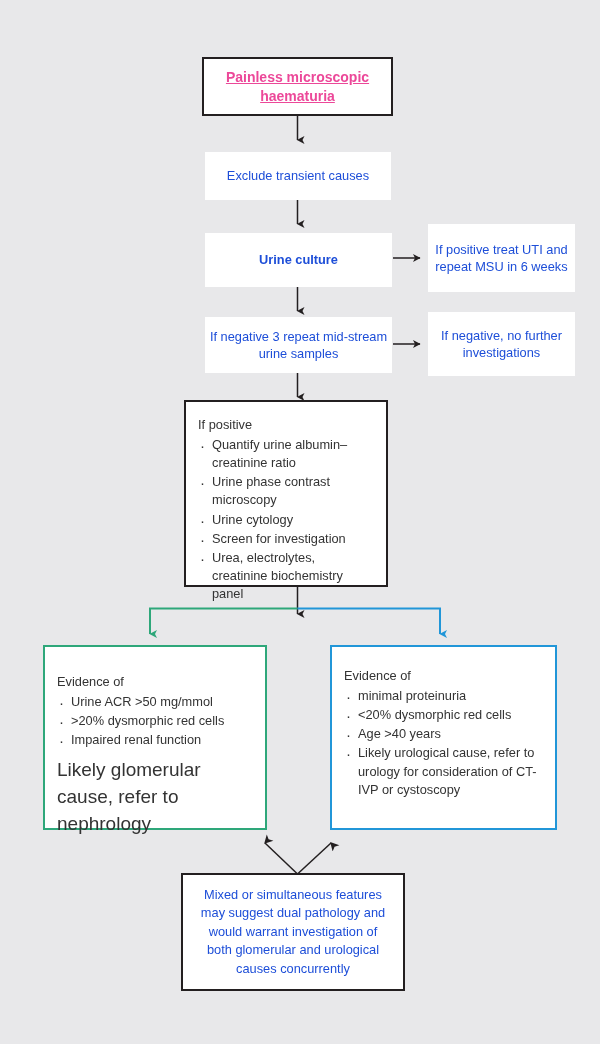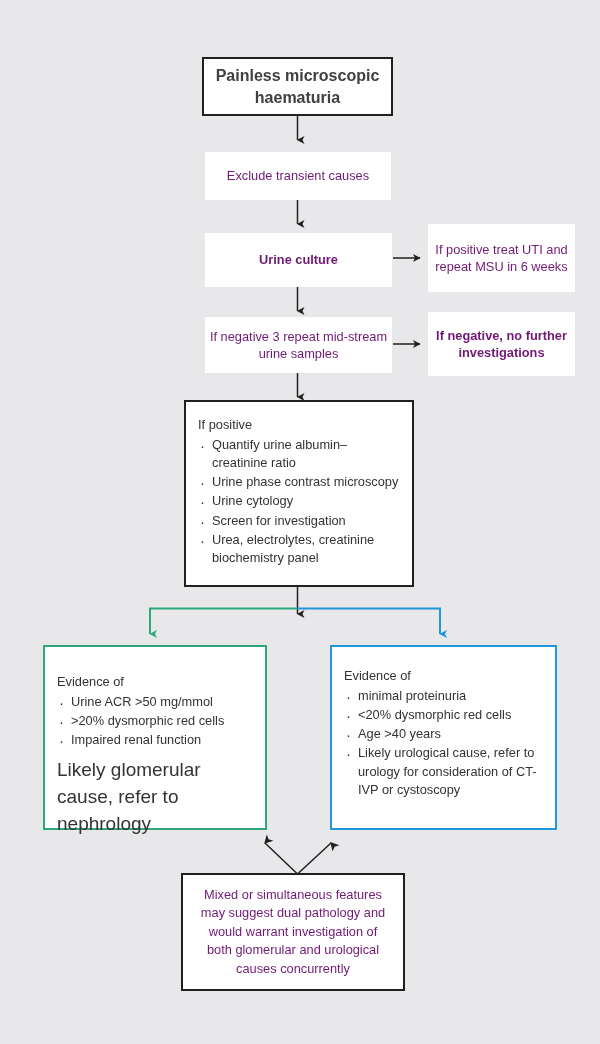--- a/index.html
+++ b/index.html
@@ -35,27 +35,28 @@
   }
   .box.blue {
     border: 2px solid #2196d8;
   }
   .ctr {
     text-align: center;
   }
   .lbl {
     font-size: 12.8px;
     line-height: 1.35;
-    color: #701a75;
+    color: #1d4ed8;
   }
   .lbl-bold {
-    font-size: 16px;
+    font-size: 14px;
     line-height: 1.35;
     font-weight: bold;
-    color: #404040;
+    color: #ec4899;
+    text-decoration: underline;
   }
   .panel-body {
     padding: 0 12px;
     display: block;
     justify-content: flex-start;
   }
   .panel-lead {
     font-size: 12.8px;
     line-height: 1.4;
     color: #333333;
@@ -170,25 +171,25 @@
   </div>
 
   <div class="box" style="left:428px; top:224px; width:147px; height:68px;">
     <div class="ctr lbl">If positive treat UTI and repeat MSU in 6 weeks</div>
   </div>
 
   <div class="box" style="left:205px; top:317px; width:187px; height:56px;">
     <div class="ctr lbl">If negative 3 repeat mid-stream urine samples</div>
   </div>
 
-  <div class="box" style="left:428px; top:312px; width:147px; height:64px;font-weight:bold;">
+  <div class="box" style="left:428px; top:312px; width:147px; height:64px;">
     <div class="ctr lbl">If negative, no further investigations</div>
   </div>
 
-  <div class="box bordered panel-body" style="left:184px; top:400px; width:230px; height:187px; padding-top:14px;">
+  <div class="box bordered panel-body" style="left:184px; top:400px; width:204px; height:187px; padding-top:14px;">
     <p class="panel-lead">If positive</p>
     <ul class="blist">
       <li>Quantify urine albumin–creatinine ratio</li>
       <li>Urine phase contrast microscopy</li>
       <li>Urine cytology</li>
       <li>Screen for investigation</li>
       <li>Urea, electrolytes, creatinine biochemistry panel</li>
     </ul>
   </div>
 

